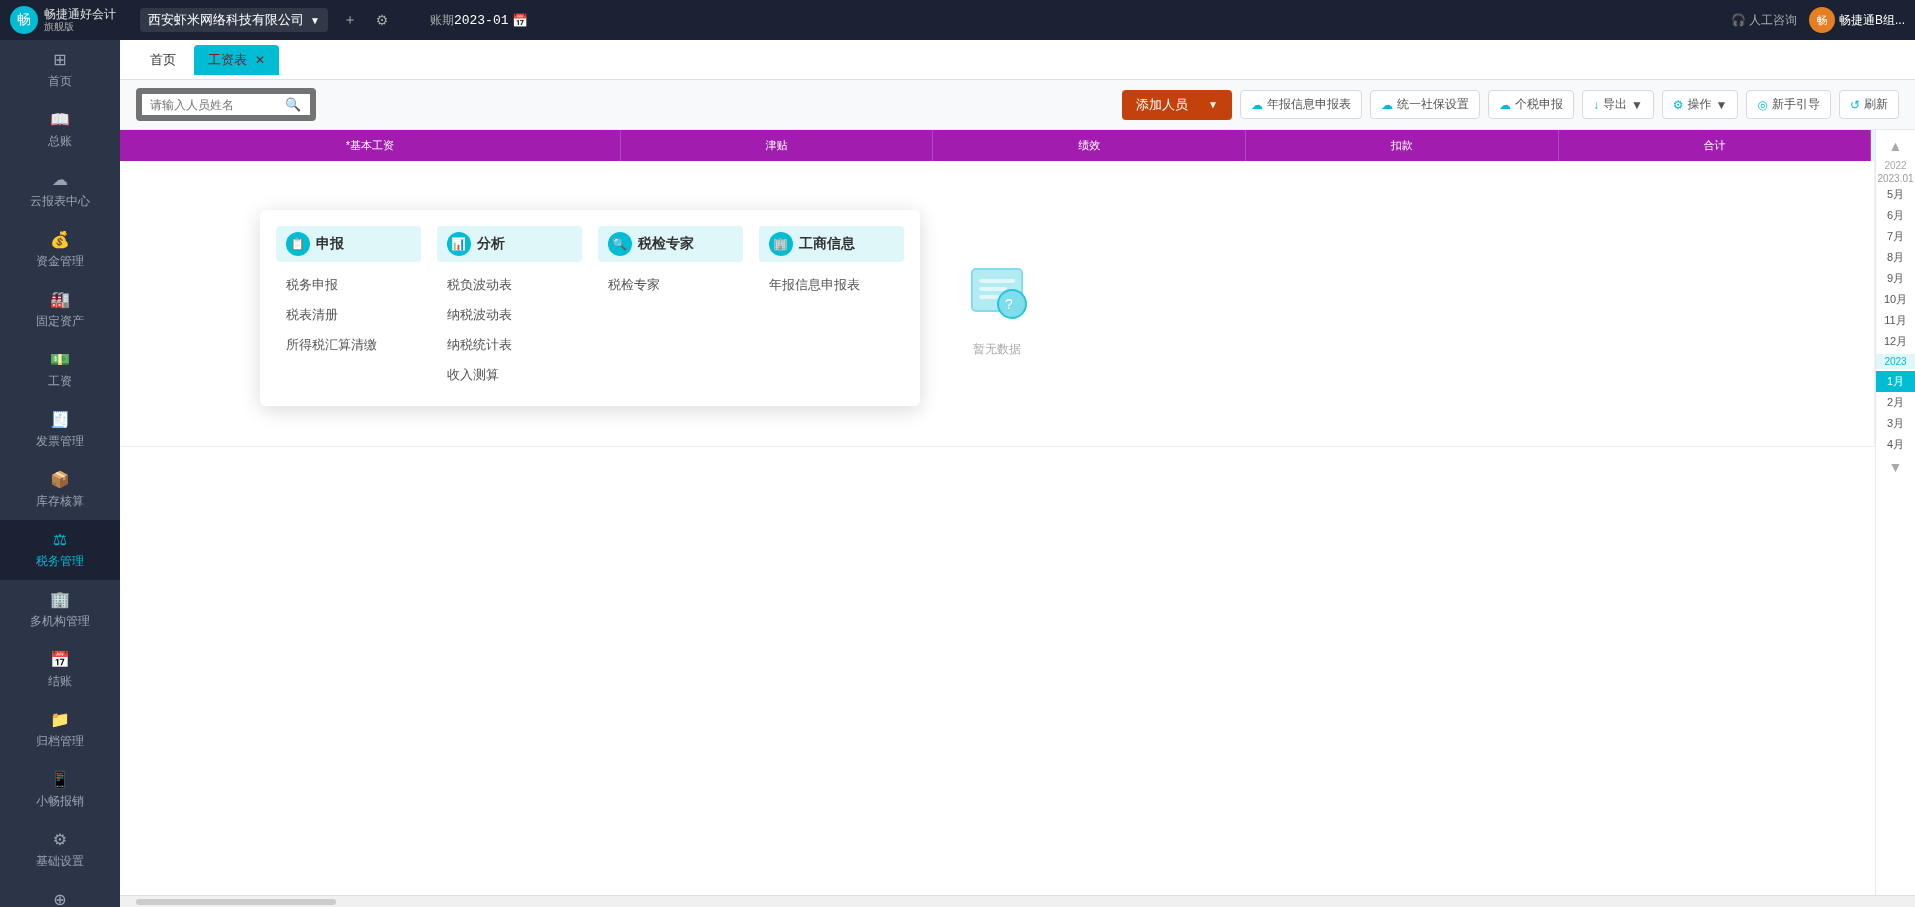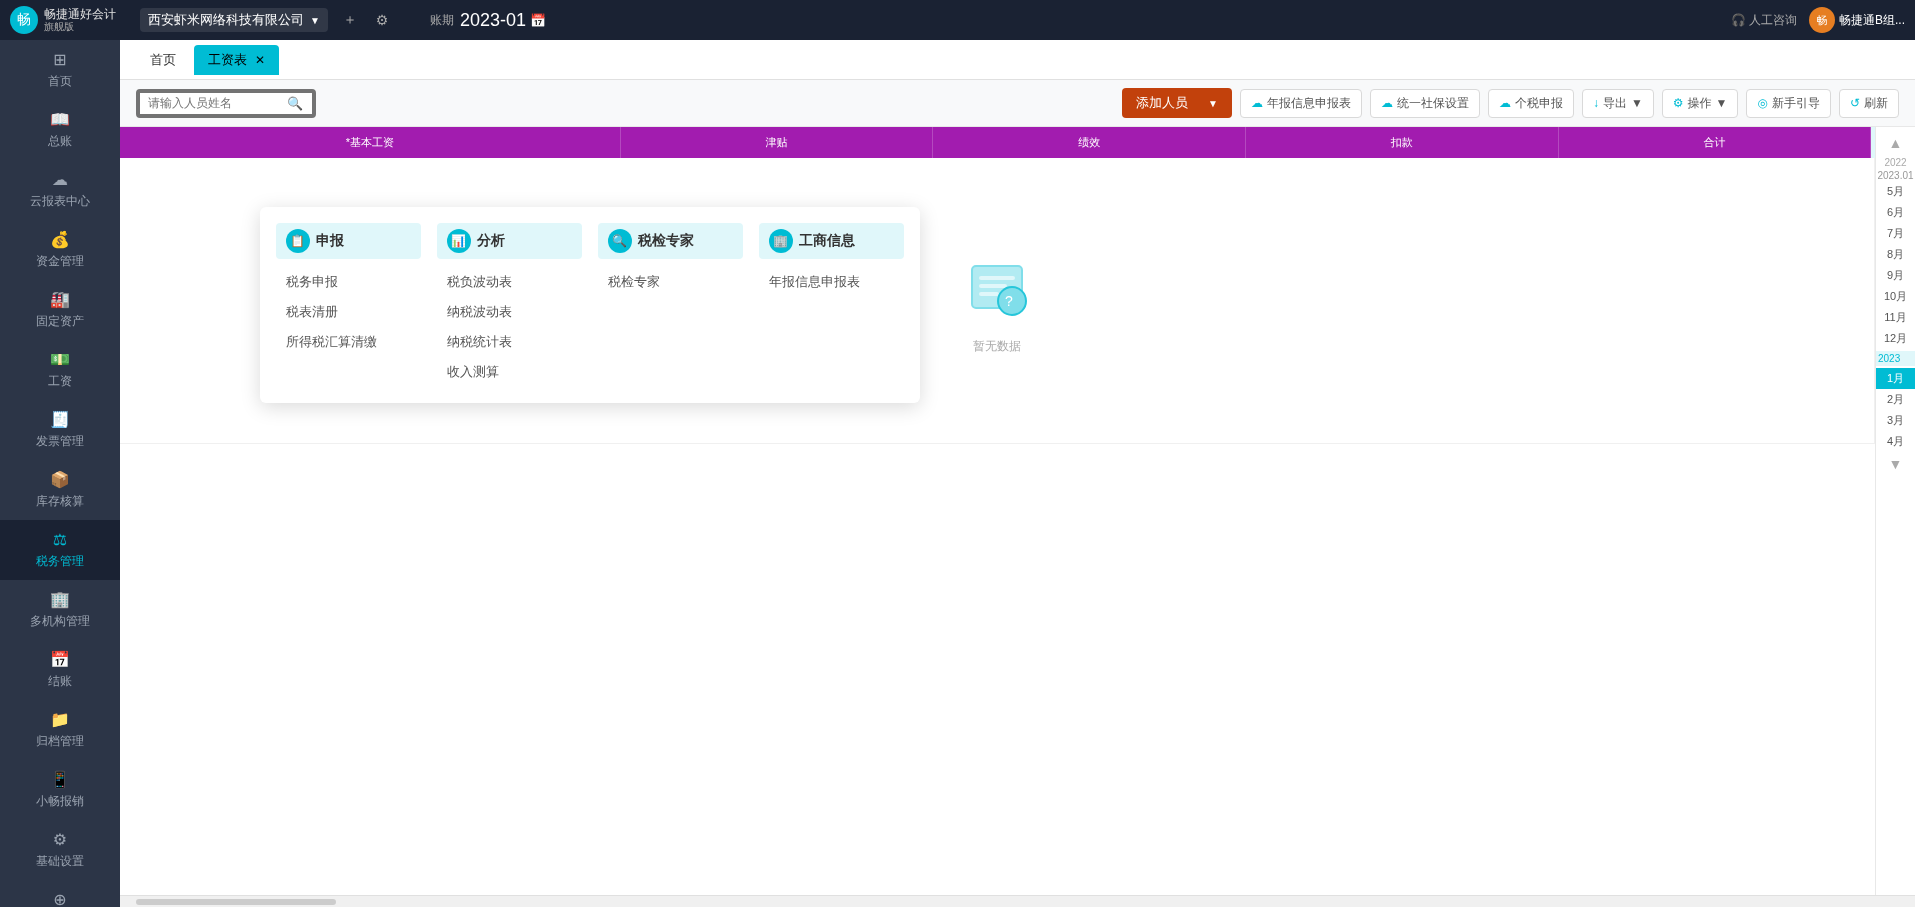--- a/index.html
+++ b/index.html
@@ -37,21 +37,21 @@
       border-radius: 4px; padding: 3px 8px; cursor: pointer; color: #fff;
       font-size: 13px;
     }
     .company-selector .arrow { margin-left: 6px; font-size: 10px; }
     .header-icons { display: flex; align-items: center; gap: 8px; margin-left: 10px; }
     .header-icon-btn {
       width: 24px; height: 24px; display: flex; align-items: center;
       justify-content: center; cursor: pointer; color: #aaa; font-size: 14px;
     }
     .period-label { color: #aaa; font-size: 12px; margin-left: 16px; }
-    .period-value { color: #fff; font-size: 18px; margin-left: 6px; }
+    .period-value { color: #fff; font-size: 13px; margin-left: 0; font-family: Liberation Mono, monospace; }
     .period-cal { color: #00bcd4; margin-left: 4px; cursor: pointer; }
     .header-right {
       margin-left: auto; display: flex; align-items: center; gap: 12px;
     }
     .support-btn { color: #aaa; font-size: 12px; cursor: pointer; display: flex; align-items: center; gap: 3px; }
     .user-badge {
       display: flex; align-items: center; gap: 4px; cursor: pointer;
     }
     .user-avatar {
       width: 26px; height: 26px; background: #e67e22; border-radius: 50%;
@@ -86,31 +86,31 @@
       display: flex; align-items: center; padding: 0 16px; height: 40px;
       gap: 4px;
     }
     .tab-item {
       padding: 6px 14px; border-radius: 4px 4px 0 0;
       cursor: pointer; font-size: 13px; color: #555;
       display: flex; align-items: center; gap: 4px;
     }
     .tab-item.home { color: #333; }
     .tab-item.active {
-      background: #00bcd4; color: #000000;
+      background: #00bcd4; color: #7f1d1d;
     }
     .tab-close { font-size: 12px; margin-left: 4px; }
 
     
     .toolbar {
       background: #f8f9fa; border-bottom: 1px solid #e8e8e8;
       display: flex; align-items: center; padding: 8px 16px; gap: 8px;
     }
     .search-input-wrapper {
-      display: flex; align-items: center; border: 4px solid #737373;
+      display: flex; align-items: center; border: 6px solid #737373;
       border-radius: 4px; background: #fff; padding: 3px 8px; width: 180px;
     }
     .search-input {
       border: none; outline: none; font-size: 12px; color: #999;
       background: transparent; width: 100%;
     }
     .search-icon { color: #bbb; font-size: 13px; }
     .add-btn {
       background: #c2410c; color: #fff; border: none;
       border-radius: 4px; padding: 6px 14px; cursor: pointer; font-size: 13px;
@@ -439,21 +439,21 @@
         <div style="font-size:10px; color:#aaa; text-align:center; padding:2px;">2022</div>
         <div style="font-size:10px;color:#999;text-align:center">2023.01</div>
         <div class="timeline-month">5月</div>
         <div class="timeline-month">6月</div>
         <div class="timeline-month">7月</div>
         <div class="timeline-month">8月</div>
         <div class="timeline-month">9月</div>
         <div class="timeline-month">10月</div>
         <div class="timeline-month">11月</div>
         <div class="timeline-month">12月</div>
-        <div style="font-size:10px; color:#00bcd4; background:#e0f7fa; width:100%; padding:2px; margin:2px 0;">2023</div>
+        <div style="font-size:10px; color:#00bcd4; background:#e0f7fa; text-align:center; width:100%; padding:2px; margin:2px 0;">2023</div>
         <div class="timeline-month active">1月</div>
         <div class="timeline-month">2月</div>
         <div class="timeline-month">3月</div>
         <div class="timeline-month">4月</div>
         <div class="nav-arrow">▼</div>
       </div>
     </div>
 
     <div style="height:12px; background:#f0f0f0; border-top:1px solid #e0e0e0; display:flex; align-items:center; padding:0 16px;">
       <div style="width:200px; height:6px; background:#ccc; border-radius:3px;"></div>

